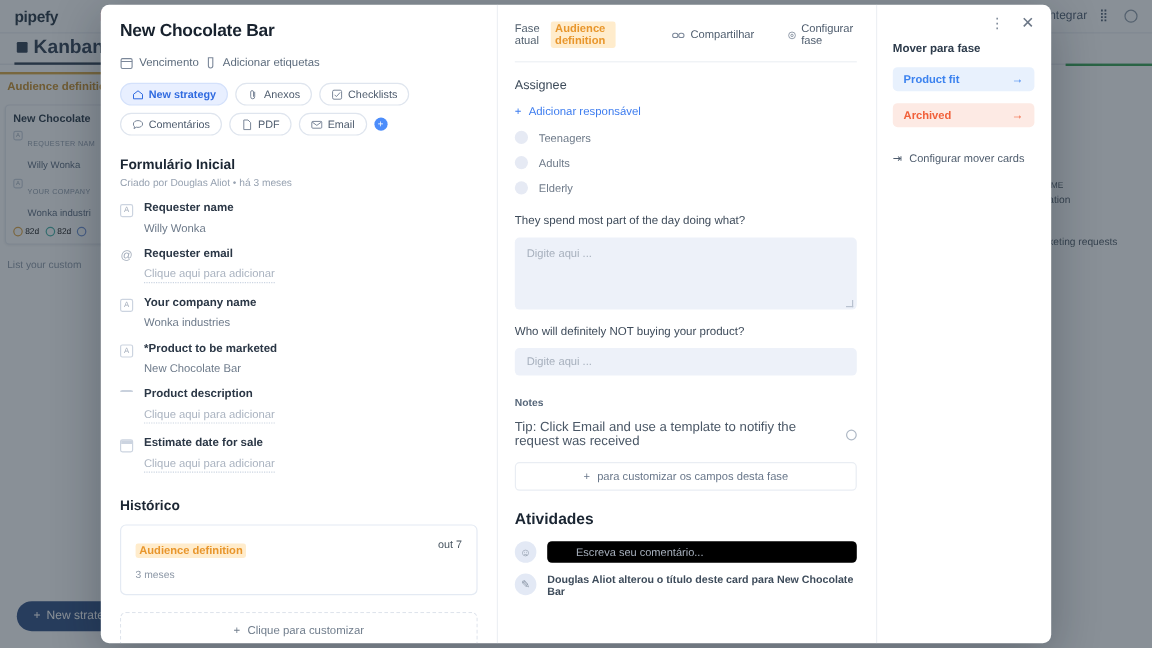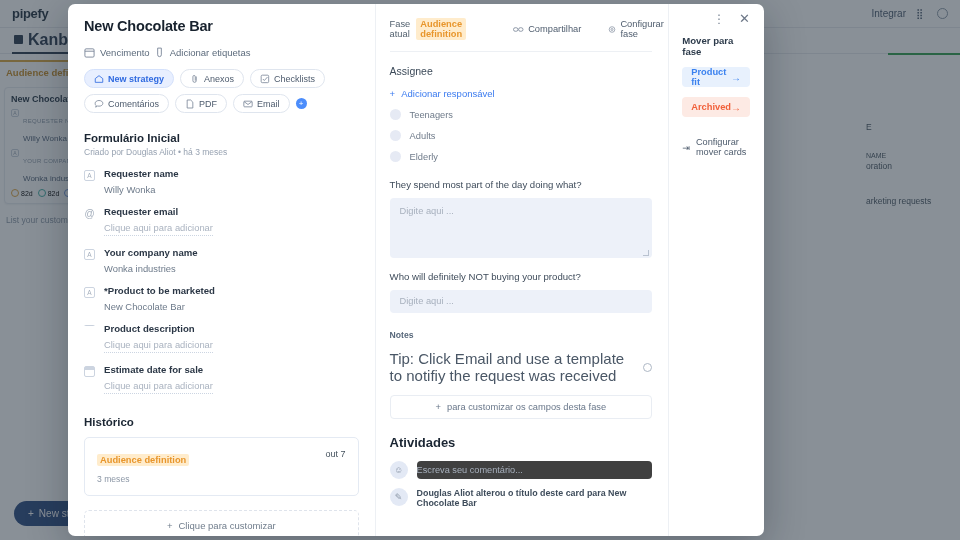--- a/index.html
+++ b/index.html
@@ -55,21 +55,21 @@
   .ring.t { border-color: #3fb0a5; } .ring.b { border-color: #6b8fd6; }
   .bg-sub { font-size: 8.5px; color: #8b97a6; padding: 6px; }
   .bg-newbtn {
     position: absolute; left: 14px; bottom: 14px; background: #27477f; color: #fff;
     border-radius: 20px; font-size: 10px; padding: 7px 14px; display: flex; align-items: center; gap: 5px;
   }
   .scrim { position: absolute; inset: 0; background: rgba(40,52,66,.55); }
 
   
   .modal {
-    position: absolute; left: 68px; top: 4px; width: 696px; height: 532px;
+    position: absolute; left: 84px; top: 4px; width: 792px; height: 532px;
     background: #fff; border-radius: 7px; box-shadow: 0 10px 40px rgba(12,22,38,.30);
     display: flex; overflow: hidden;
   }
 
   
   .col-left { width: 331px; border-right: 1px solid #edf0f4; padding: 14px 16px 0 16px; overflow: hidden; }
   .card-title { font-size: 14.5px; font-weight: 700; color: #18222e; letter-spacing: -.2px; }
   .meta-row { display: flex; gap: 4px; margin-top: 13px; }
   .meta-item { display: flex; align-items: center; gap: 5px; font-size: 9.5px; color: #5c6b7c; }
   .pill-row { display: flex; flex-wrap: wrap; gap: 6px; margin-top: 11px; }
@@ -126,30 +126,30 @@
   .opt { display: flex; align-items: center; gap: 9px; margin-top: 10px; }
   .radio { width: 11px; height: 11px; border-radius: 50%; background: #e6eaf4; }
   .opt-t { font-size: 9.3px; color: #6f7b8a; }
   .ta { margin-top: 8px; background: #edf1f9; border-radius: 4px; height: 60px; padding: 8px 10px;
     font-size: 9.3px; color: #a7b0bd; position: relative; }
   .ta.sm { height: 23px; padding: 6px 10px; }
   .ta::after { content: ""; position: absolute; right: 3px; bottom: 2px; width: 5px; height: 5px;
     border-right: 1px solid #b9c2d0; border-bottom: 1px solid #b9c2d0; }
   .ta.sm::after { display: none; }
   .notes-l { font-size: 8.6px; font-weight: 700; color: #57677a; margin-top: 17px; }
-  .tip { font-size: 15px; color: #4a5766; margin-top: 10px; display: flex; align-items: center; gap: 6px; }
+  .tip { font-size: 11px; color: #4a5766; margin-top: 10px; display: flex; align-items: center; gap: 6px; }
   .info-c { width: 9px; height: 9px; border: 1px solid #aeb8c5; border-radius: 50%; flex: none; }
   .cust-box { margin-top: 11px; border: 1px solid #e9edf3; border-radius: 4px; height: 24px;
     display: flex; align-items: center; justify-content: center; gap: 6px; font-size: 9.3px; color: #69778a; }
   .act-title { font-size: 13px; font-weight: 700; color: #1b2633; margin-top: 16px; }
   .cmt-row { display: flex; gap: 9px; margin-top: 11px; align-items: center; }
   .av { width: 18px; height: 18px; border-radius: 50%; background: #e3e9f5; flex: none;
     font-size: 9px; color: #8a96a6; text-align: center; line-height: 18px; }
-  .cmt-in { flex: 1; background: #404040; border-radius: 4px; height: 18px; font-size: 9.2px;
-    color: #a7b0bd; padding: 0 0; line-height: 18px; }
+  .cmt-in { flex: 1; background: #000000; border-radius: 4px; height: 18px; font-size: 9.2px;
+    color: #a7b0bd; padding: 0 24px; line-height: 18px; }
   .act-row { display: flex; gap: 9px; margin-top: 9px; }
   .act-txt { font-size: 8.9px; font-weight: 700; color: #3e4c5b; }
 
   
   .col-right { flex: 1; padding: 10px 14px 0 13px; }
   .r-top { display: flex; justify-content: flex-end; gap: 14px; align-items: center; }
   .kebab { font-size: 12px; color: #7b8696; line-height: 10px; }
   .xbtn { font-size: 13px; color: #6c7787; line-height: 10px; }
   .r-title { font-size: 9.6px; font-weight: 700; color: #2d3b4b; margin-top: 11px; }
   .move-btn { display: flex; align-items: center; margin-top: 10px; border-radius: 4px;

